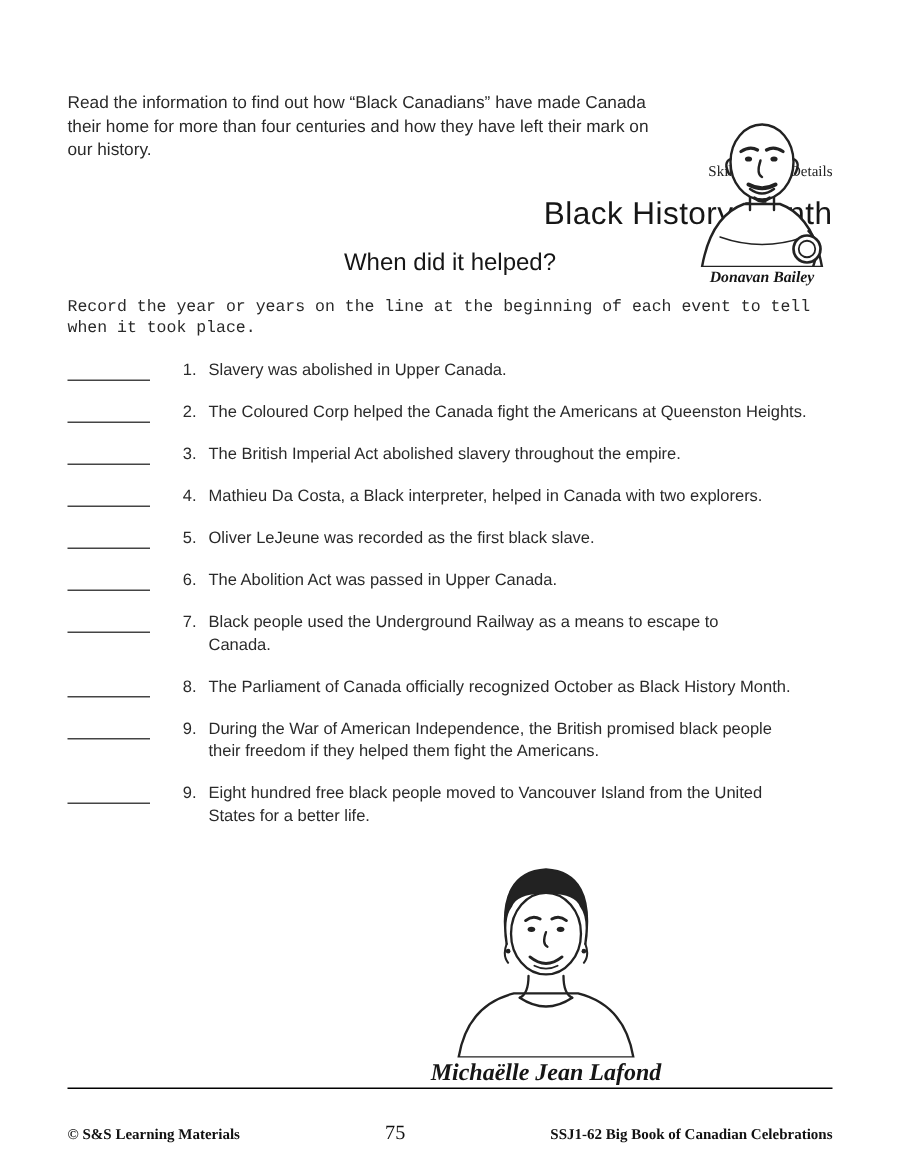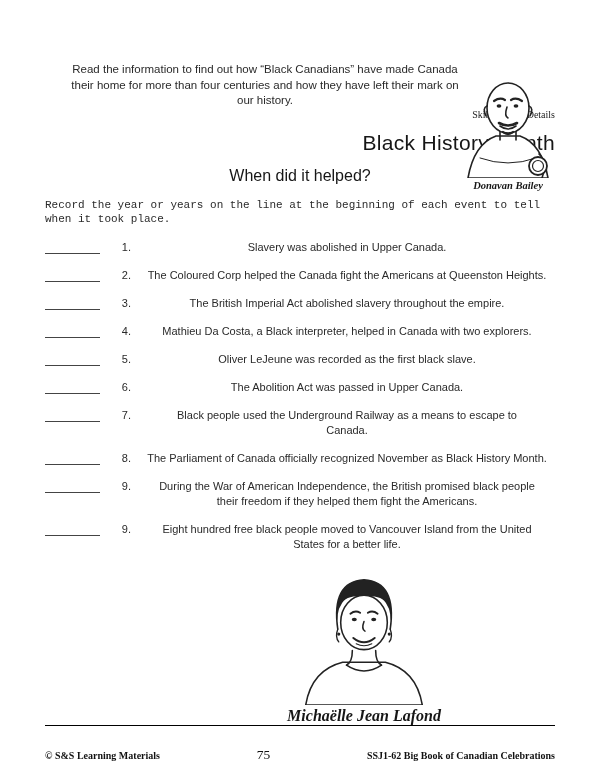--- a/index.html
+++ b/index.html
@@ -36,21 +36,20 @@
     letter-spacing: 0.3px;
     color: #161616;
   }
   .intro {
     margin: 16px 0 0 0;
     width: 440px;
     font-size: 11.5px;
     line-height: 15.5px;
     white-space: pre-line;
     color: #2a2a2a;
-    text-align: center;
   }
   .portrait-top {
     position: absolute;
     top: 78px;
     right: 36px;
     width: 112px;
     margin: 0;
     text-align: center;
   }
   .portrait-top svg, .portrait-bottom svg { display: block; margin: 0 auto; }
@@ -97,21 +96,20 @@
   }
   .q-num {
     flex: none;
     width: 22px;
     margin: 0 8px 0 9px;
     text-align: right;
   }
   .q-text {
     flex: 1;
     white-space: pre-line;
-    text-align: center;
   }
   .portrait-bottom {
     margin: 4px 0 0 0;
     align-self: center;
     transform: translateX(64px);
     text-align: center;
   }
   .portrait-bottom .portrait-caption { font-size: 16px; }
   .footer {
     margin-top: auto;
@@ -213,21 +211,21 @@
       <li class="q-row">
         <span class="answer-line"></span>
         <span class="q-num">7.</span>
         <span class="q-text">Black people used the Underground Railway as a means to escape to
 Canada.</span>
       </li>
 
       <li class="q-row">
         <span class="answer-line"></span>
         <span class="q-num">8.</span>
-        <span class="q-text">The Parliament of Canada officially recognized November as Black History Month.</span>
+        <span class="q-text">The Parliament of Canada officially recognized October as Black History Month.</span>
       </li>
 
       <li class="q-row">
         <span class="answer-line"></span>
         <span class="q-num">9.</span>
         <span class="q-text">During the War of American Independence, the British promised black people
 their freedom if they helped them fight the Americans.</span>
       </li>
 
       <li class="q-row">

